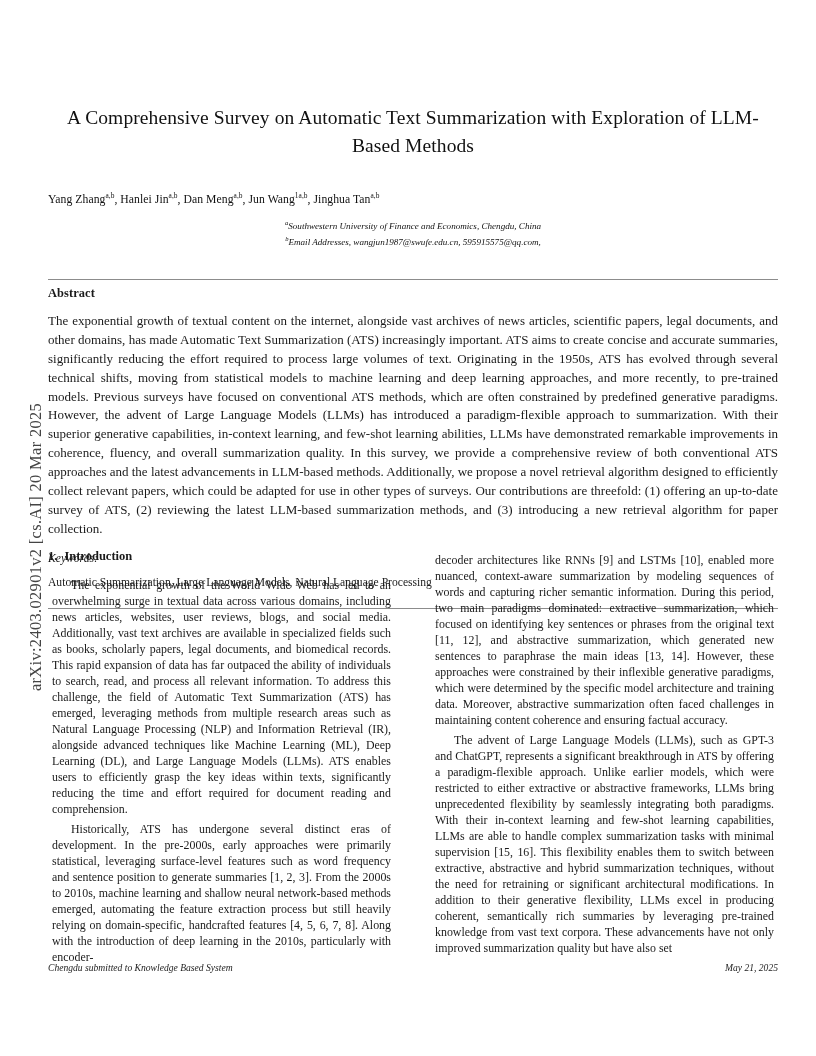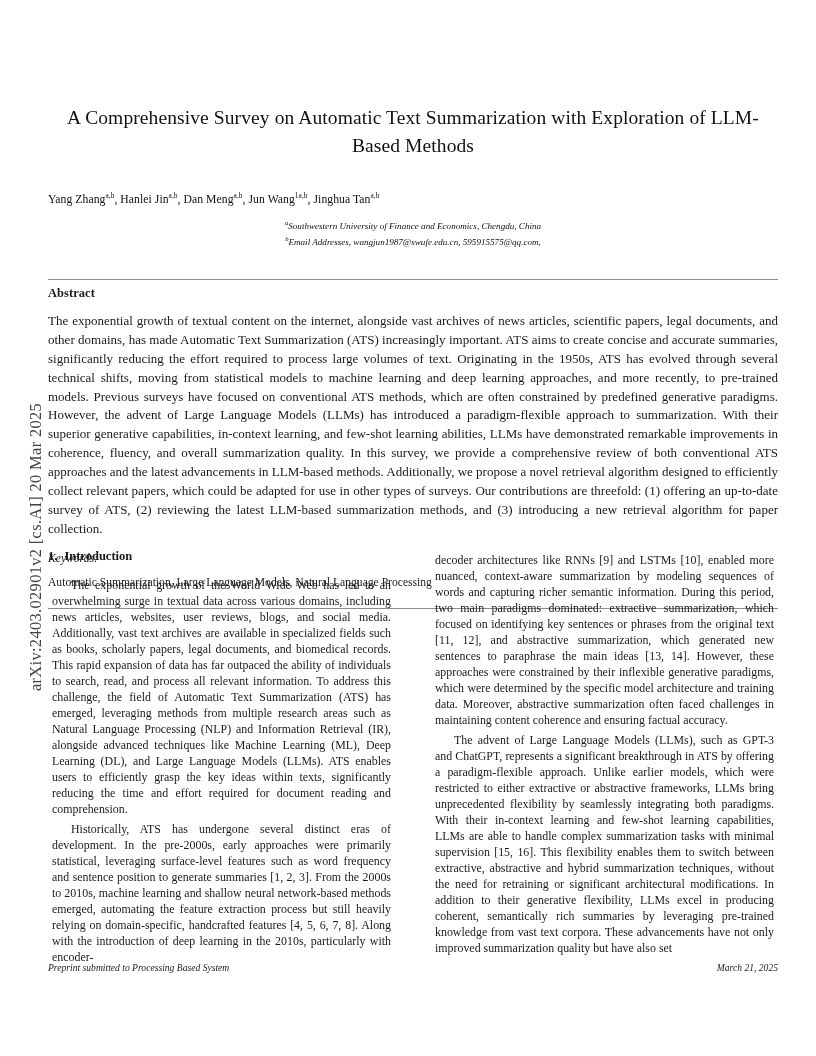--- a/index.html
+++ b/index.html
@@ -200,18 +200,18 @@
       </div>
 
       <div class="col">
         <p class="noindent">decoder architectures like RNNs [9] and LSTMs [10], enabled more nuanced, context-aware summarization by modeling sequences of words and capturing richer semantic information. During this period, two main paradigms dominated: extractive summarization, which focused on identifying key sentences or phrases from the original text [11, 12], and abstractive summarization, which generated new sentences to paraphrase the main ideas [13, 14]. However, these approaches were constrained by their inflexible generative paradigms, which were determined by the specific model architecture and training data. Moreover, abstractive summarization often faced challenges in maintaining content coherence and ensuring factual accuracy.</p>
         <p>The advent of Large Language Models (LLMs), such as GPT-3 and ChatGPT, represents a significant breakthrough in ATS by offering a paradigm-flexible approach. Unlike earlier models, which were restricted to either extractive or abstractive frameworks, LLMs bring unprecedented flexibility by seamlessly integrating both paradigms. With their in-context learning and few-shot learning capabilities, LLMs are able to handle complex summarization tasks with minimal supervision [15, 16]. This flexibility enables them to switch between extractive, abstractive and hybrid summarization techniques, without the need for retraining or significant architectural modifications. In addition to their generative flexibility, LLMs excel in producing coherent, semantically rich summaries by leveraging pre-trained knowledge from vast text corpora. These advancements have not only improved summarization quality but have also set</p>
       </div>
 
     </div>
 
     <div class="footer">
-      <span>Preprint submitted to Processing Based System</span>
-      <span>March 21, 2025</span>
+      <span>Chengdu submitted to Knowledge Based System</span>
+      <span>May 21, 2025</span>
     </div>
 
   </div>
 </div>
 
 </body></html>

